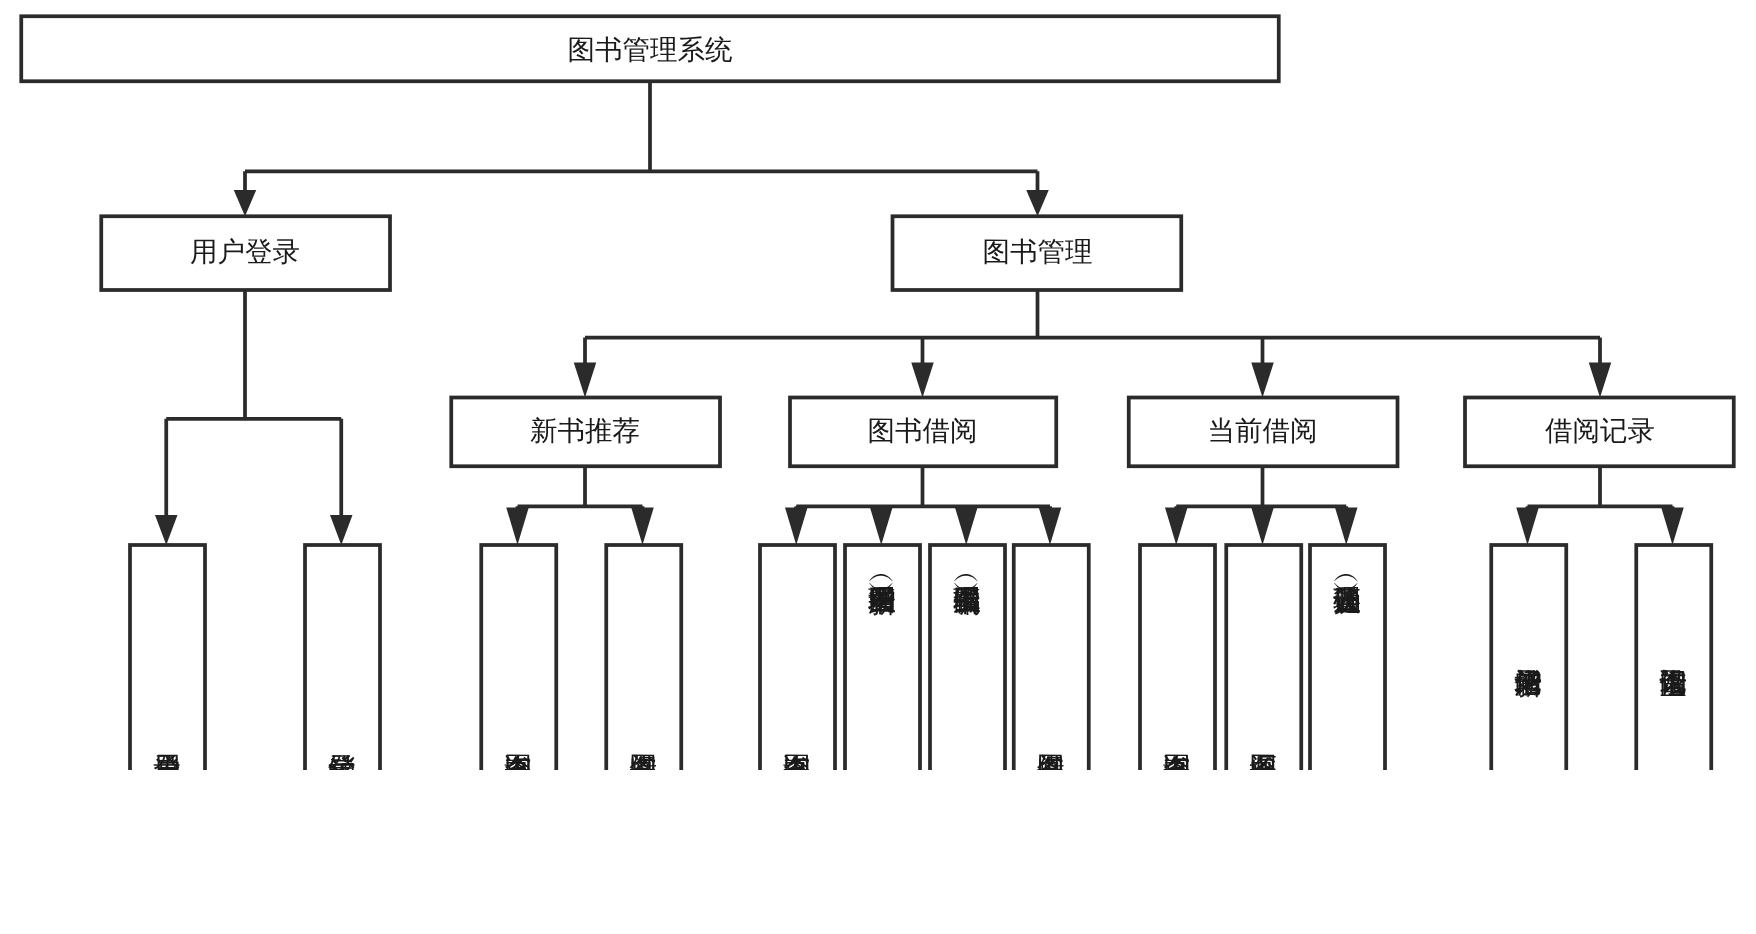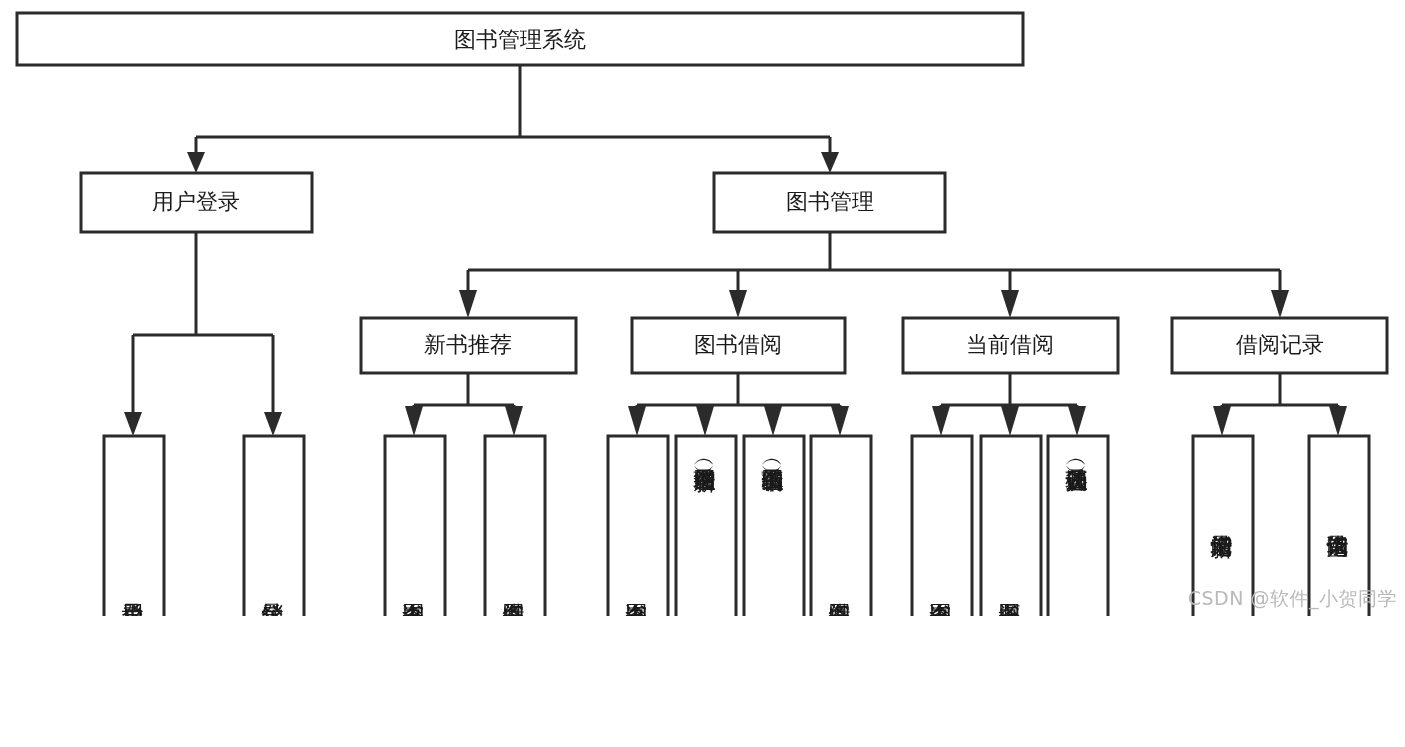--- a/index.html
+++ b/index.html
@@ -237,15 +237,14 @@
       <text class="node-label-vert" x="1222" y="518" writing-mode="tb" glyph-orientation-vertical="0">新增借阅记录</text>
     </g>
 
     <g>
       <rect class="node-rect" x="1309" y="436" width="60" height="299"></rect>
       <text class="node-label-vert" x="1338" y="518" writing-mode="tb" glyph-orientation-vertical="0">查询借阅记录</text>
     </g>
 
   </svg>
 
-  <div class="watermark">CSDN @软件_小贺同学</div>
 
 </div>
 
 </body></html>

